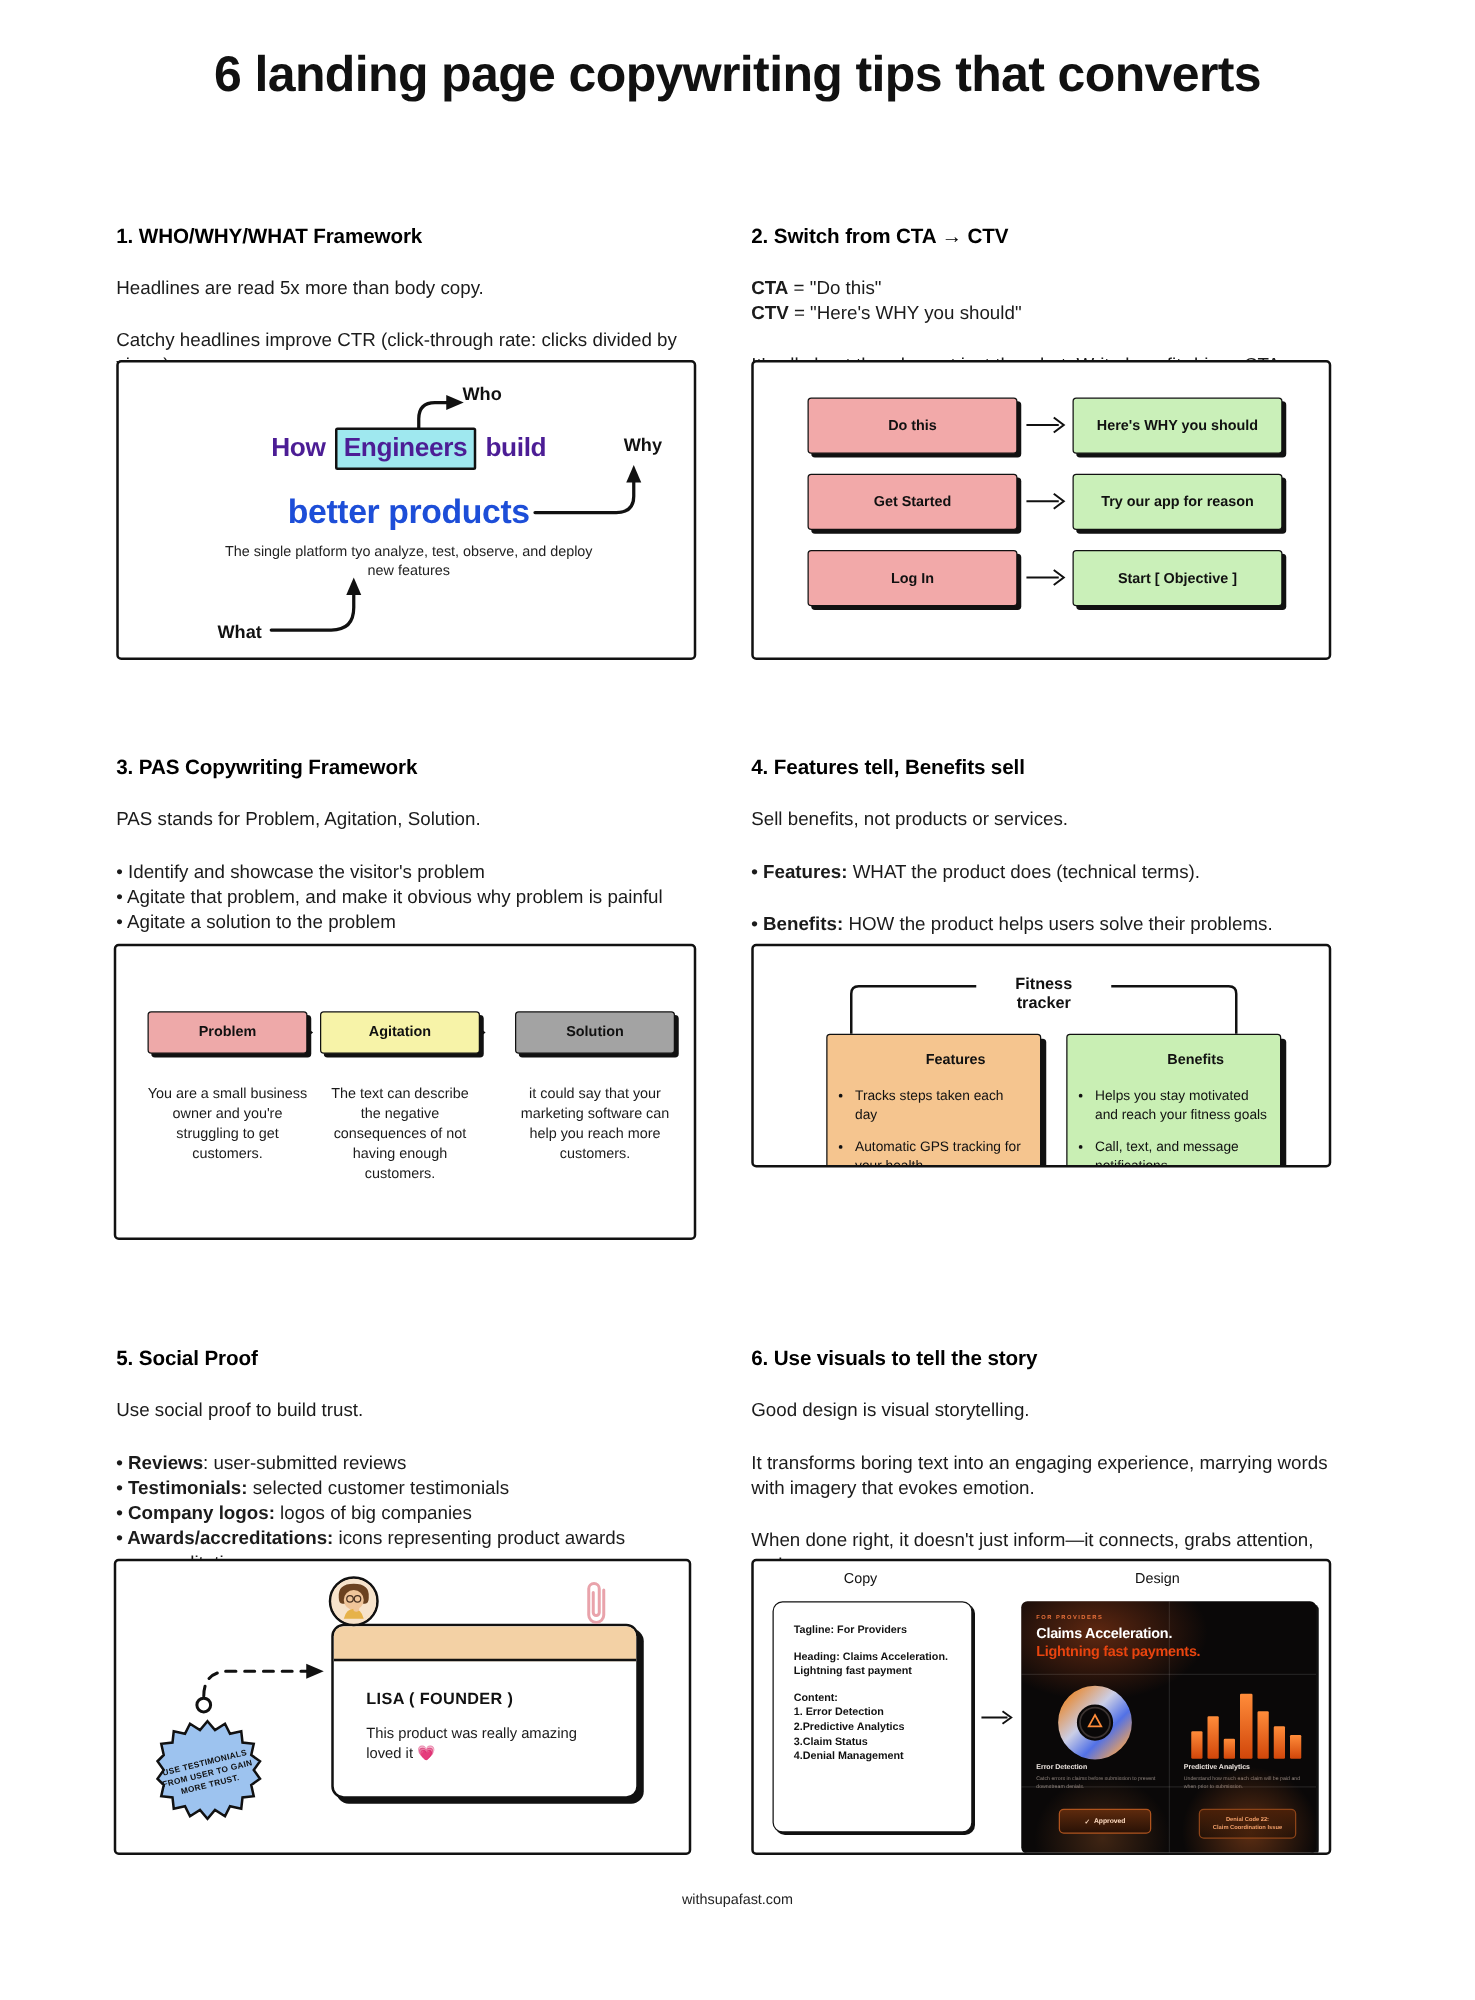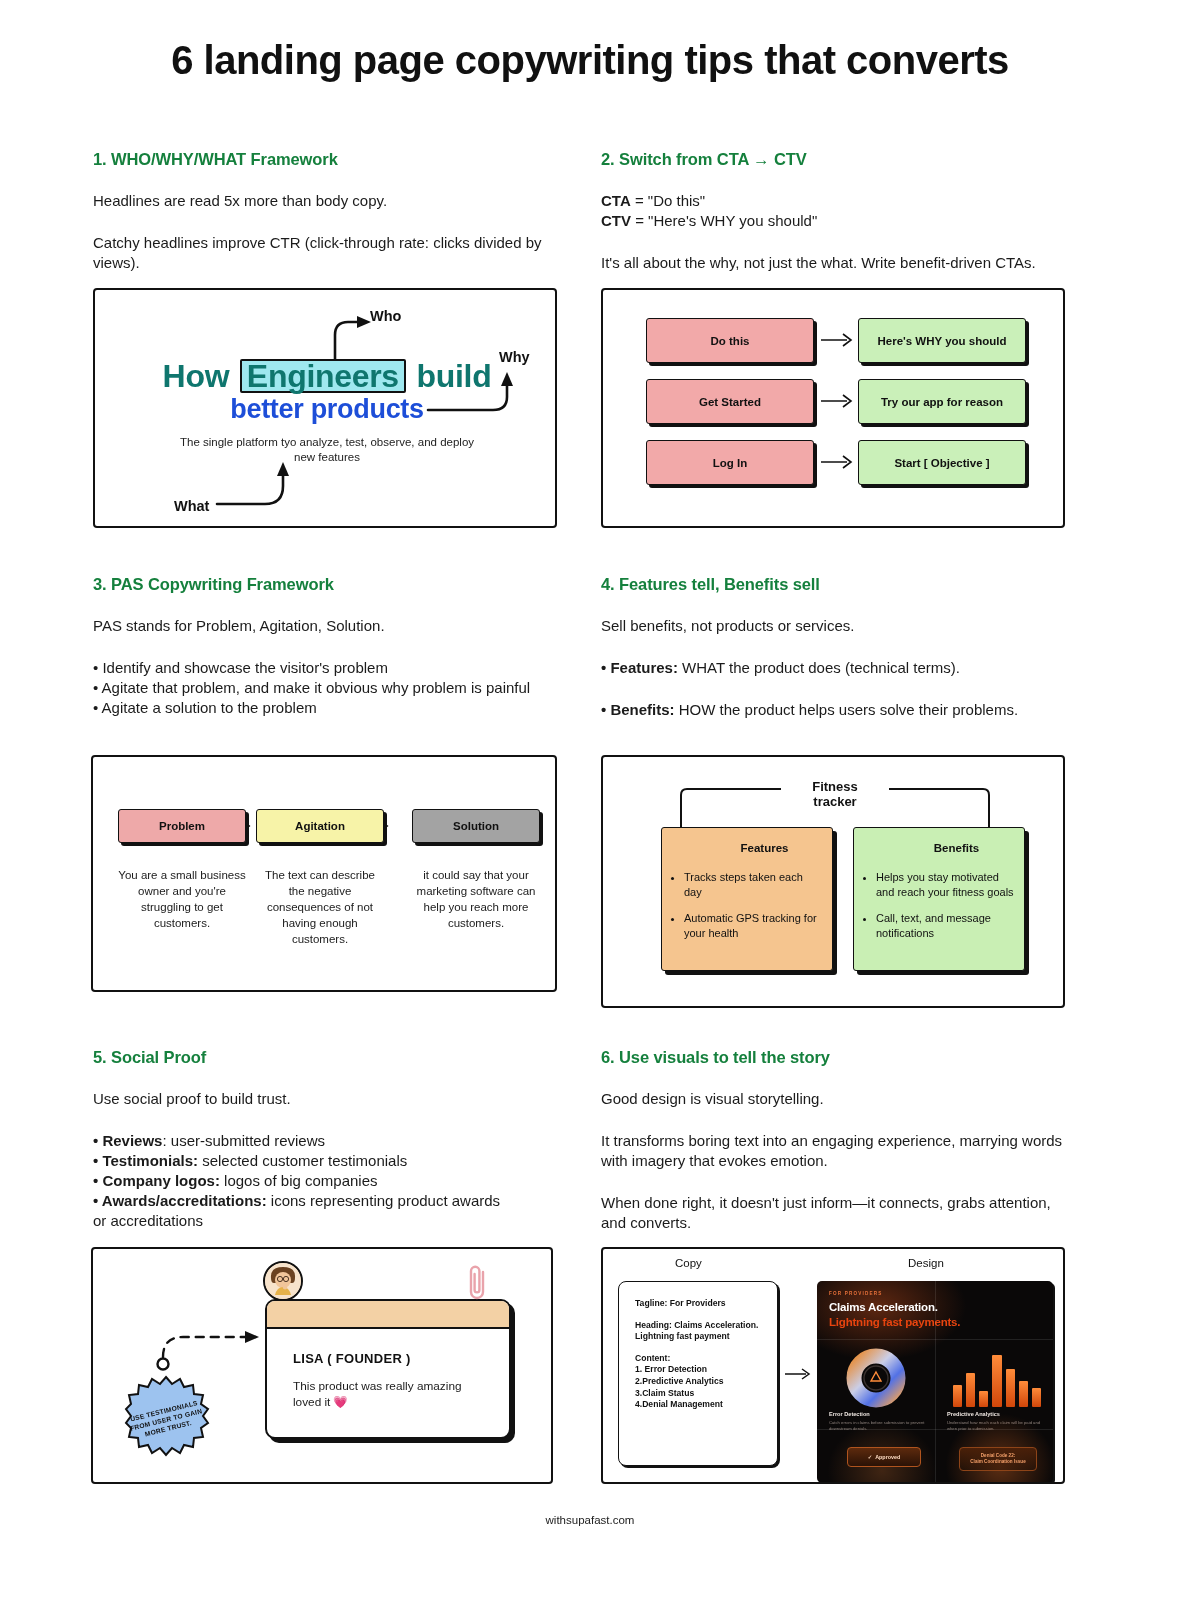--- a/index.html
+++ b/index.html
@@ -21,45 +21,45 @@
   }
 
   
   .tip { position: absolute; width: 478px; }
   .tip-col-left  { left: 93px; }
   .tip-col-right { left: 601px; }
   .tip-row-1 { top: 150px; }
   .tip-row-2 { top: 575px; }
   .tip-row-3 { top: 1048px; }
 
-  .tip-heading { font-size: 16.5px; font-weight: 700; color: #15803d; letter-spacing: -0.1px; }
+  .tip-heading { font-size: 16.5px; font-weight: 700; color: #000000; letter-spacing: -0.1px; margin-top: 30px; }
   .tip-para { font-size: 15px; line-height: 20px; color: #1b1b1b; margin-top: 22px; }
   .tip-list { font-size: 15px; line-height: 20px; color: #1b1b1b; margin-top: 22px; }
   .tip-list div { white-space: nowrap; }
   b { font-weight: 700; }
 
   
   .figure {
     position: absolute;
     border: 2px solid #111;
     border-radius: 4px;
     background: #fff;
     overflow: hidden;
   }
   .fig-1 { left: 93px; top: 288px; width: 464px; height: 240px; }
   .fig-2 { left: 601px; top: 288px; width: 464px; height: 240px; }
   .fig-3 { left: 91px; top: 755px; width: 466px; height: 237px; }
-  .fig-4 { left: 601px; top: 755px; width: 464px; height: 253px; }
+  .fig-4 { left: 601px; top: 755px; width: 464px; height: 179px; }
   .fig-5 { left: 91px; top: 1247px; width: 462px; height: 237px; }
   .fig-6 { left: 601px; top: 1247px; width: 464px; height: 237px; }
 
   
   .hl-line1 {
-    position: absolute; left: 0; top: 68px; width: 464px; text-align: center;
-    font-size: 32px; font-weight: 700; color: #0f766e; letter-spacing: -0.3px;
+    position: absolute; left: 0; top: 52px; width: 464px; text-align: center;
+    font-size: 21px; font-weight: 700; color: #4c1d95; letter-spacing: -0.3px;
   }
   .hl-hi {
     display: inline-block;
     background: #9fe8ef; border: 2px solid #111;
     padding: 0 5px; margin: 0 2px; border-radius: 2px;
     line-height: 30px;
   }
   .hl-line2 {
     position: absolute; left: 0; top: 104px; width: 464px; text-align: center;
     font-size: 27px; font-weight: 700; color: #1d4ed8; letter-spacing: -0.3px;

